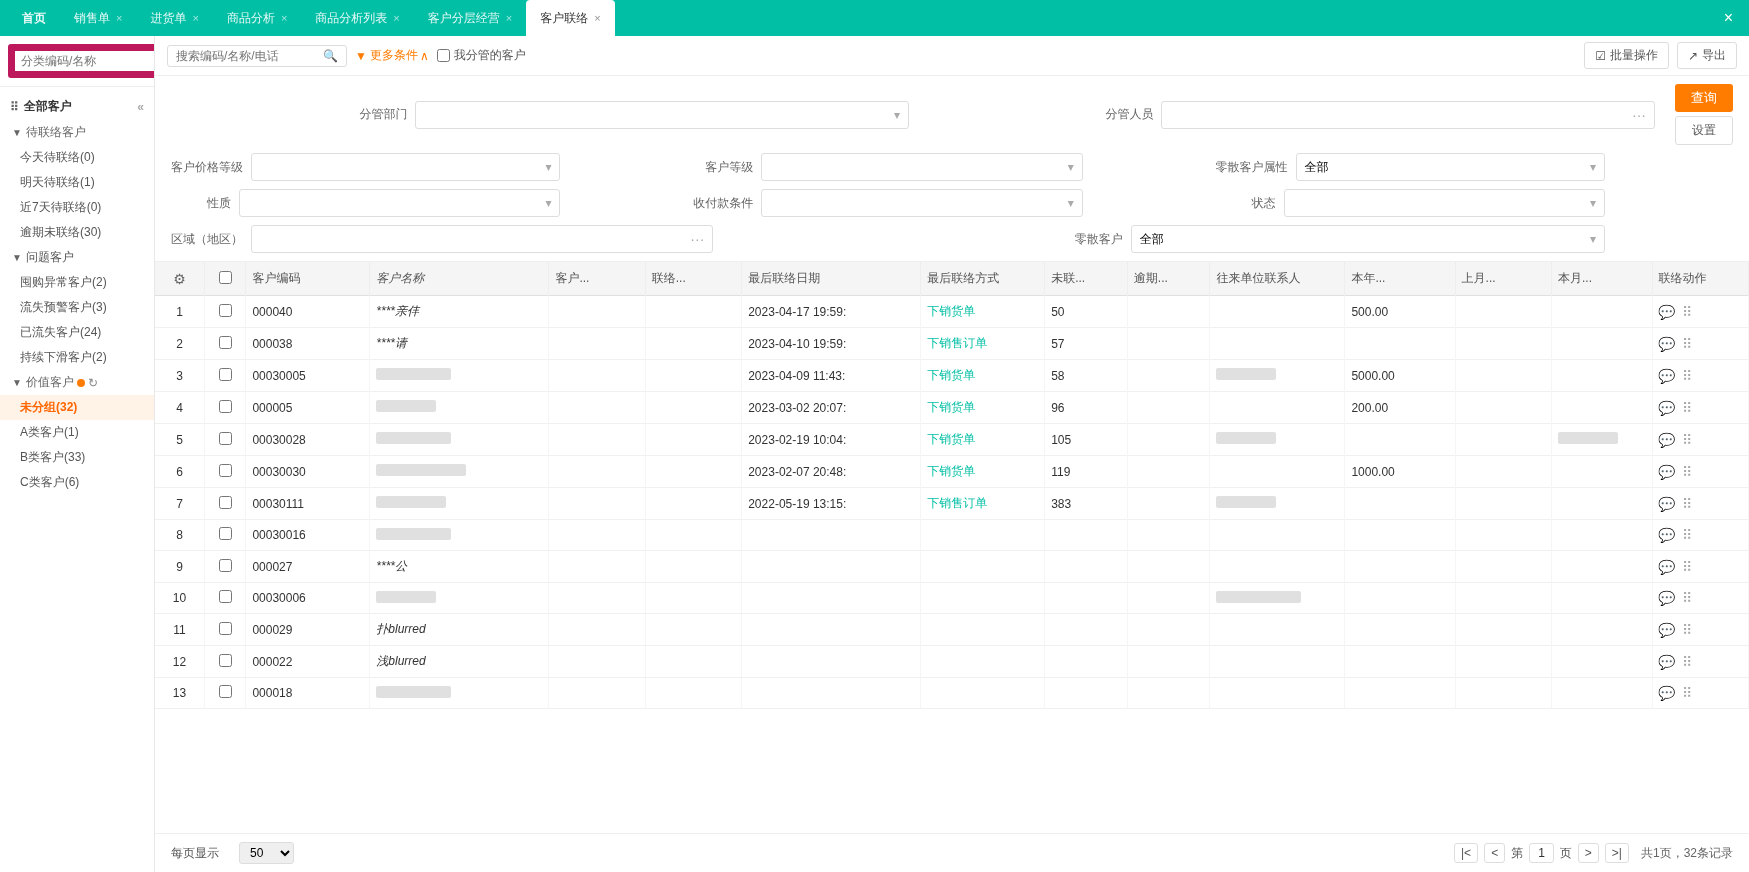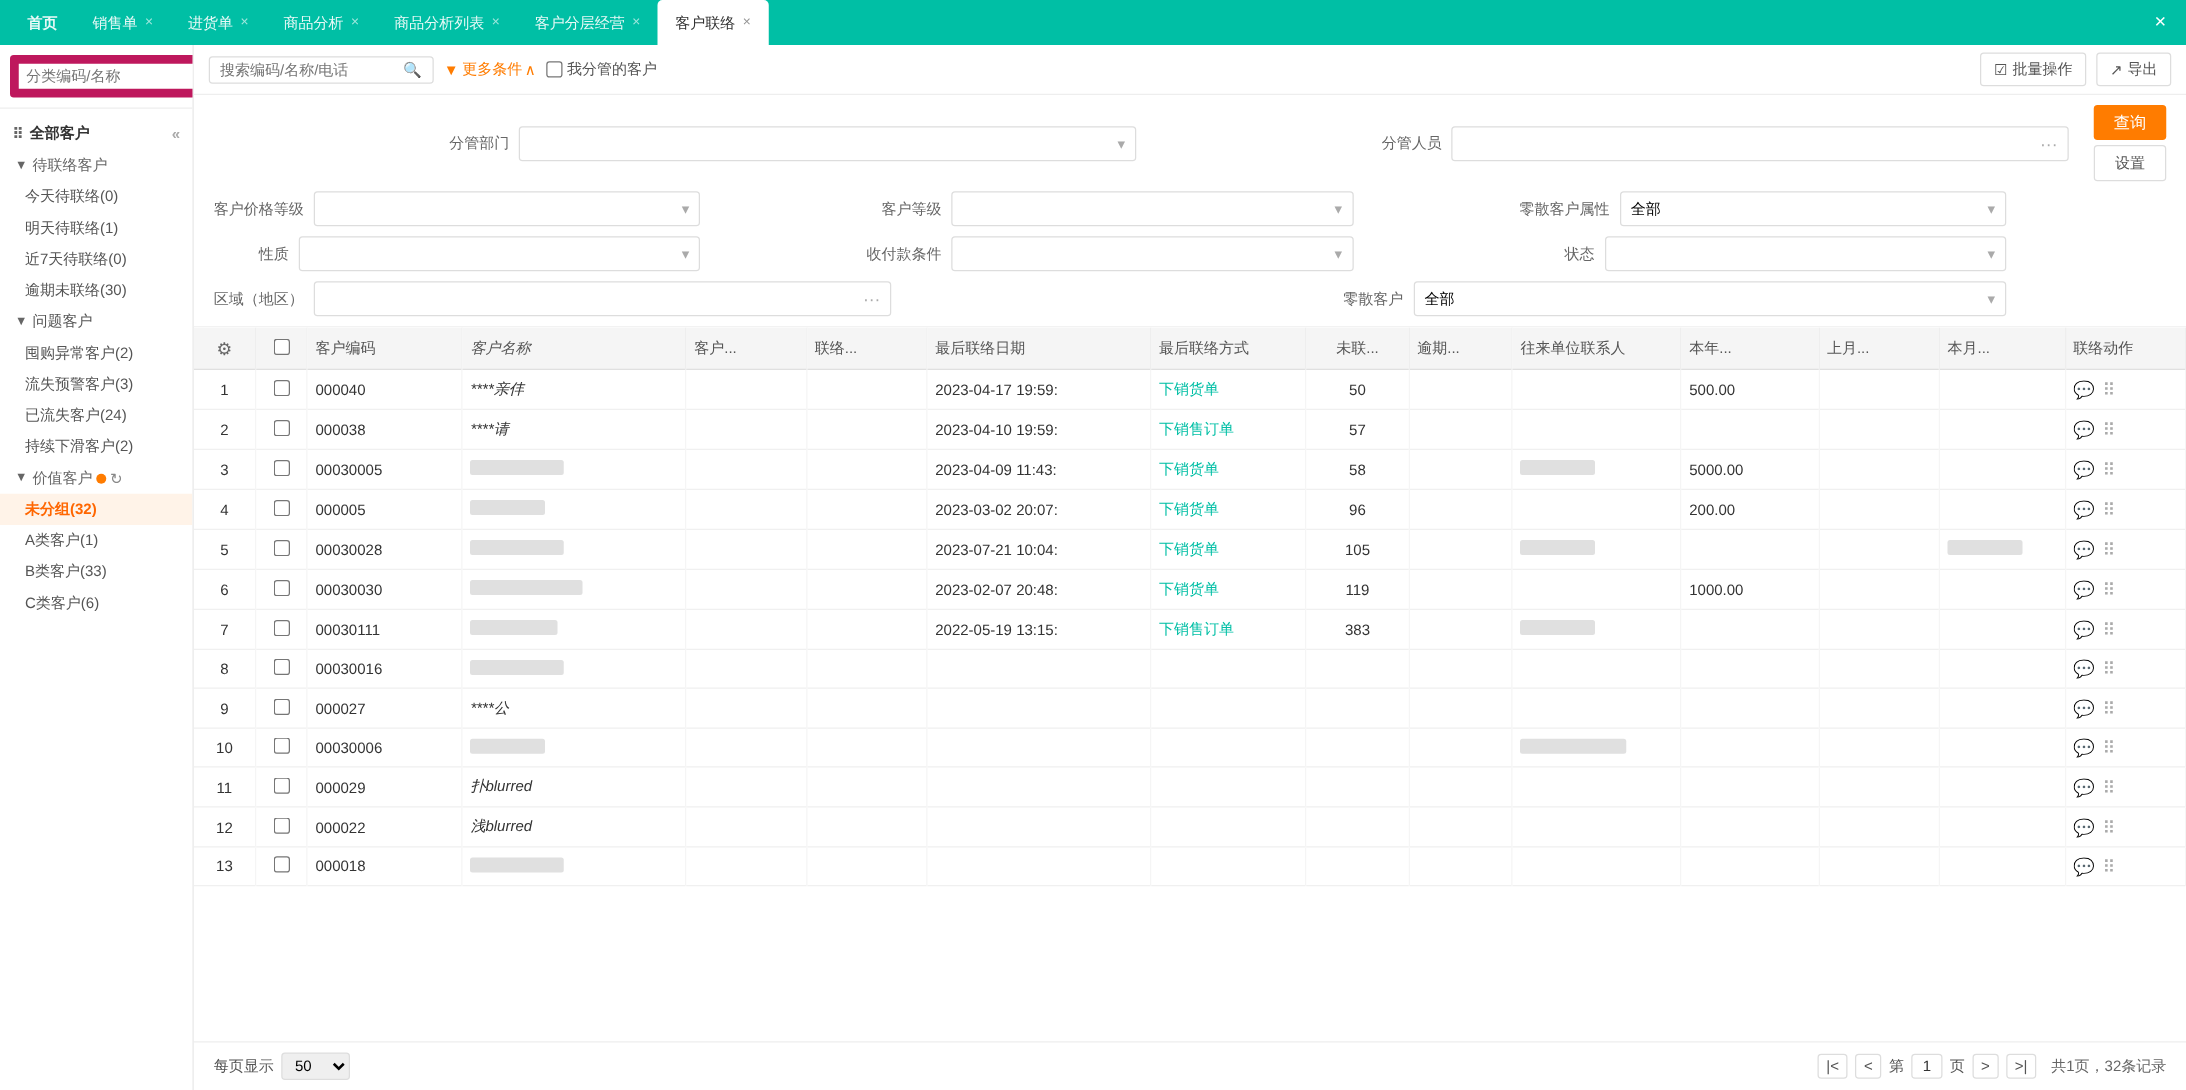--- a/index.html
+++ b/index.html
@@ -161,21 +161,21 @@
       display: inline-block; height: 12px; min-width: 60px;
     }
     .action-icons { display: flex; align-items: center; gap: 6px; }
     .action-icon { color: #aaa; cursor: pointer; font-size: 14px; }
 
     
     .table-footer {
       display: flex; align-items: center; padding: 8px 16px;
       background: #fff; border-top: 1px solid #eee; gap: 12px;
     }
-    .footer-page-size { display: flex; align-items: center; gap: 6px; color: #555; }
+    .footer-page-size { display: flex; align-items: center; gap: 20px; color: #555; }
     .footer-page-size select {
       border: 1px solid #ddd; border-radius: 3px; padding: 2px 6px;
       font-size: 12px; outline: none;
     }
     .footer-spacer { flex: 1; }
     .footer-pagination { display: flex; align-items: center; gap: 6px; color: #555; }
     .page-btn {
       border: 1px solid #ddd; border-radius: 3px; padding: 2px 6px;
       cursor: pointer; background: #fff; color: #555; font-size: 12px;
     }
@@ -192,21 +192,21 @@
     ::-webkit-scrollbar-thumb { background: #ccc; border-radius: 3px; }
 
     .col-seq { width: 36px; text-align: center; }
     .col-check { width: 30px; text-align: center; }
     .col-code { width: 90px; }
     .col-name { width: 130px; font-style: italic; }
     .col-type { width: 70px; }
     .col-contact { width: 70px; }
     .col-lastdate { width: 130px; }
     .col-lastway { width: 90px; }
-    .col-nocontact { width: 60px; text-align: center; }
+    .col-nocontact { width: 60px; }
     .col-overdue { width: 60px; }
     .col-contacts { width: 90px; }
     .col-thisyear { width: 80px; }
     .col-lastmonth { width: 70px; }
     .col-thismonth { width: 70px; }
     .col-action { width: 70px; }
 
     .settings-icon-btn {
       background: none; border: none; cursor: pointer; color: #666; font-size: 14px;
     }
@@ -582,21 +582,21 @@
     </div>
   </td>
             </tr>
             <tr>
               <td class="center col-seq">5</td>
               <td class="center col-check"><input type="checkbox" style=""></td>
               <td class="col-code">00030028</td>
               <td class="col-name"><span class="blurred" style="width:75px;"></span></td>
               <td class="col-type"></td>
               <td class="col-contact"></td>
-              <td class="col-lastdate">2023-07-21 10:04:</td>
+              <td class="col-lastdate">2023-02-19 10:04:</td>
               <td class="col-lastway"><a class="link-text">下销货单</a></td>
               <td class="col-nocontact">105</td>
               <td class="col-overdue"></td>
               <td class="col-contacts"><span class="blurred" style="width:60px;"></span></td>
               <td class="col-thisyear"></td>
               <td class="col-lastmonth"></td>
               <td class="col-thismonth"><span class="blurred" style="width:45px;"></span></td>
               <td class="col-action">
     <div class="action-icons">
       <span class="action-icon" title="联络">💬</span>

